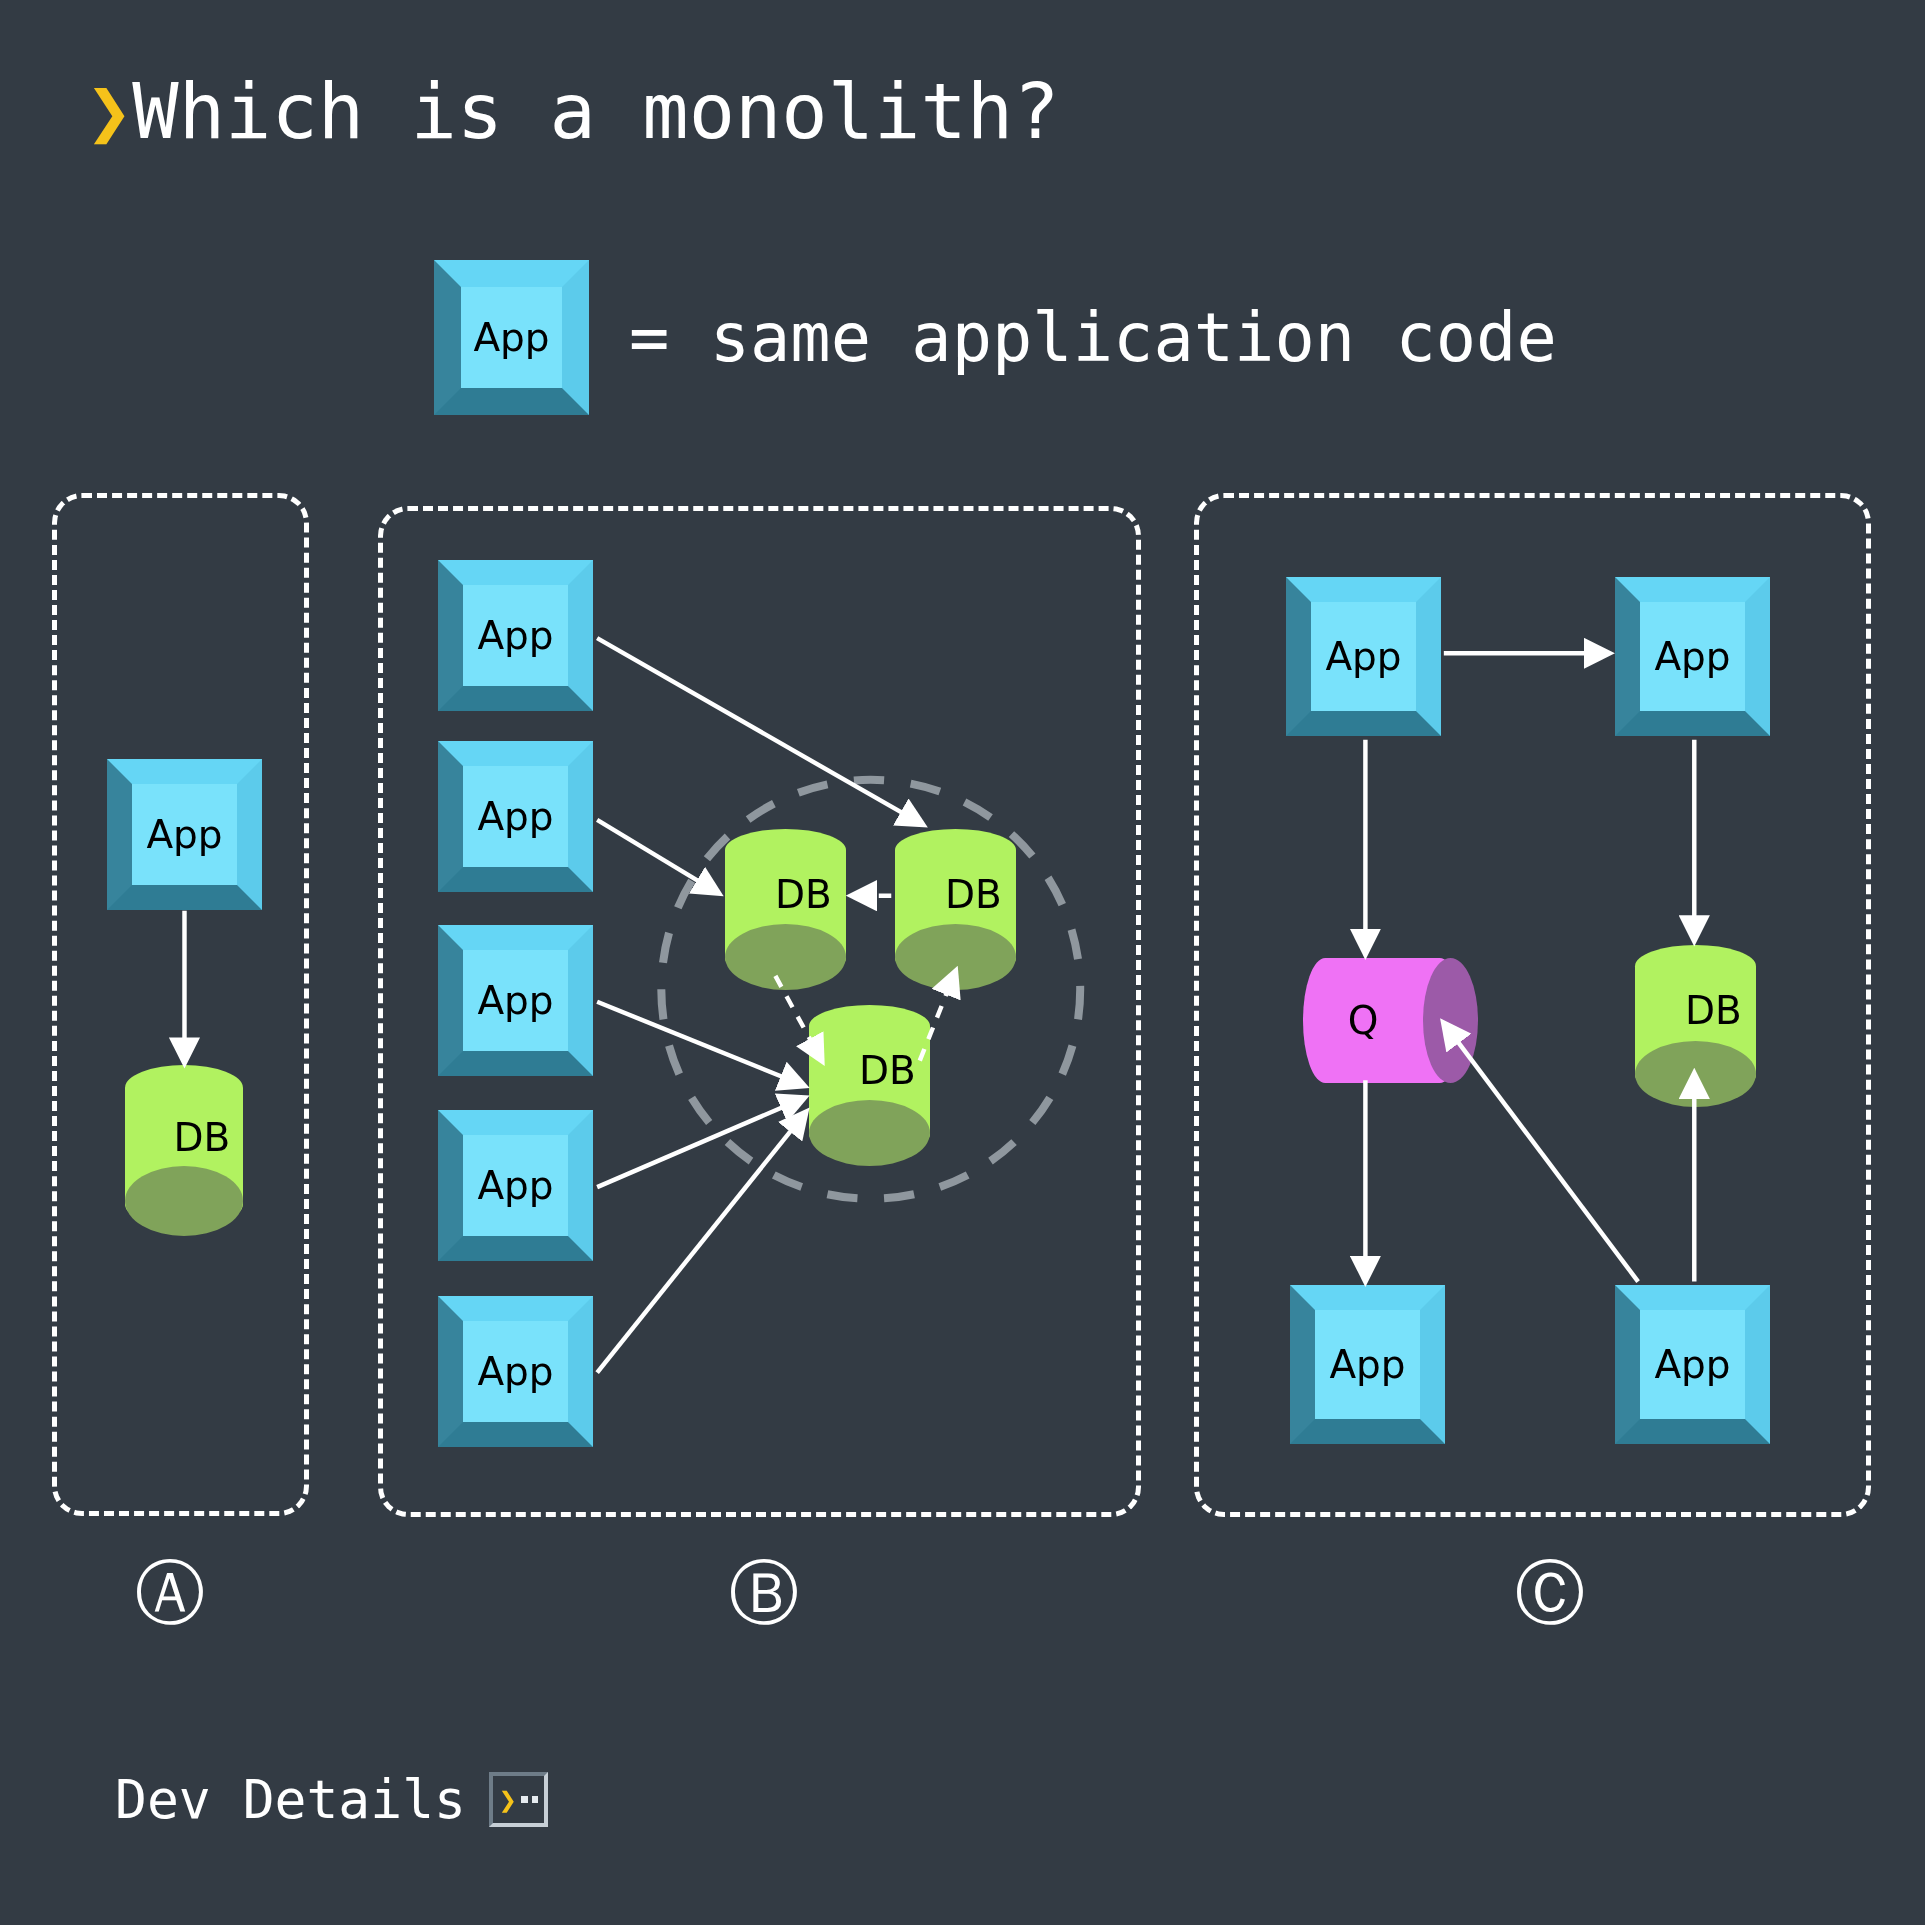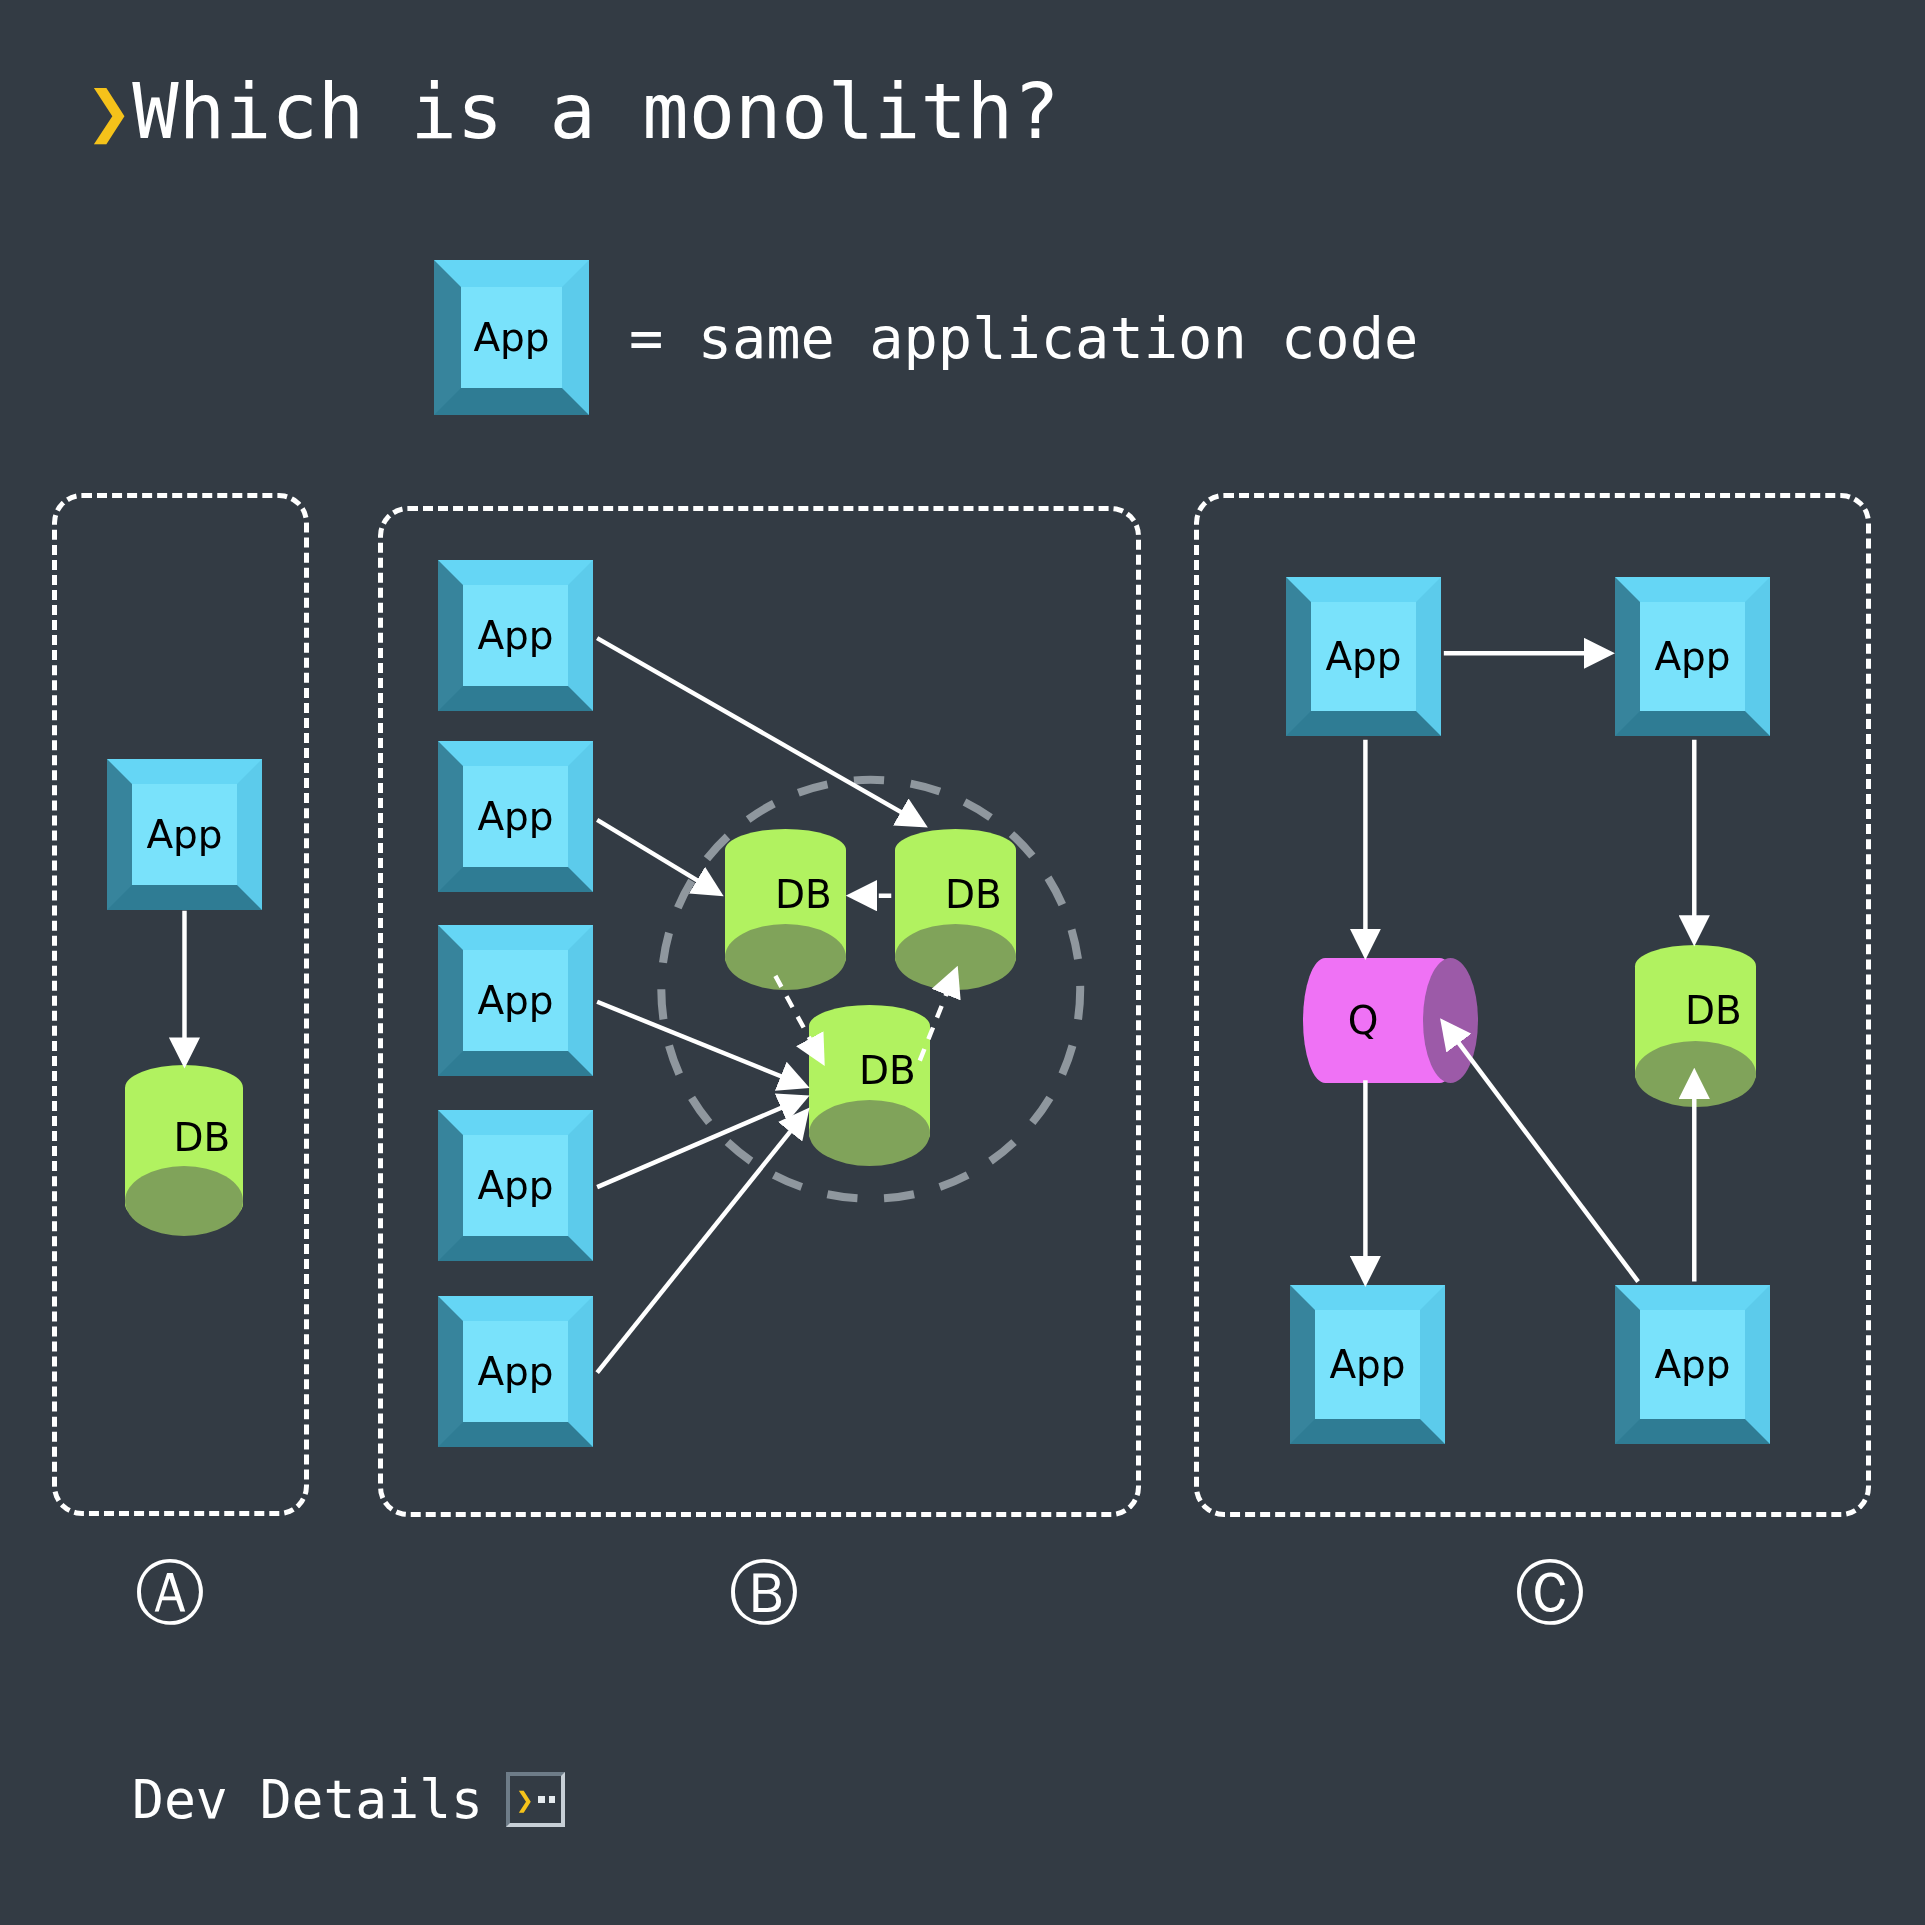--- a/index.html
+++ b/index.html
@@ -43,21 +43,21 @@
   
   #legend-row {
     position: absolute;
     left: 434px;
     top: 260px;
     display: flex;
     align-items: center;
   }
   #legend-text {
     color: #ffffff;
-    font-size: 57px;
+    font-size: 67px;
     margin-left: 40px;
     white-space: pre;
     font-family: "DejaVu Sans Mono", "Liberation Mono", monospace;
   }
 
   
   .appbox {
     position: relative;
     box-sizing: border-box;
     background: #15803d;
@@ -144,21 +144,21 @@
     position: absolute;
     color: #ffffff;
     font-size: 70px;
     line-height: 1;
     font-family: "DejaVu Sans", "Liberation Sans", sans-serif;
   }
 
   
   #dev-row {
     position: absolute;
-    left: 132px;
+    left: 115px;
     top: 1769px;
     display: flex;
     align-items: center;
   }
   #dev-label {
     color: #ffffff;
     font-size: 53px;
     white-space: pre;
     font-family: "DejaVu Sans Mono", "Liberation Mono", monospace;
   }

